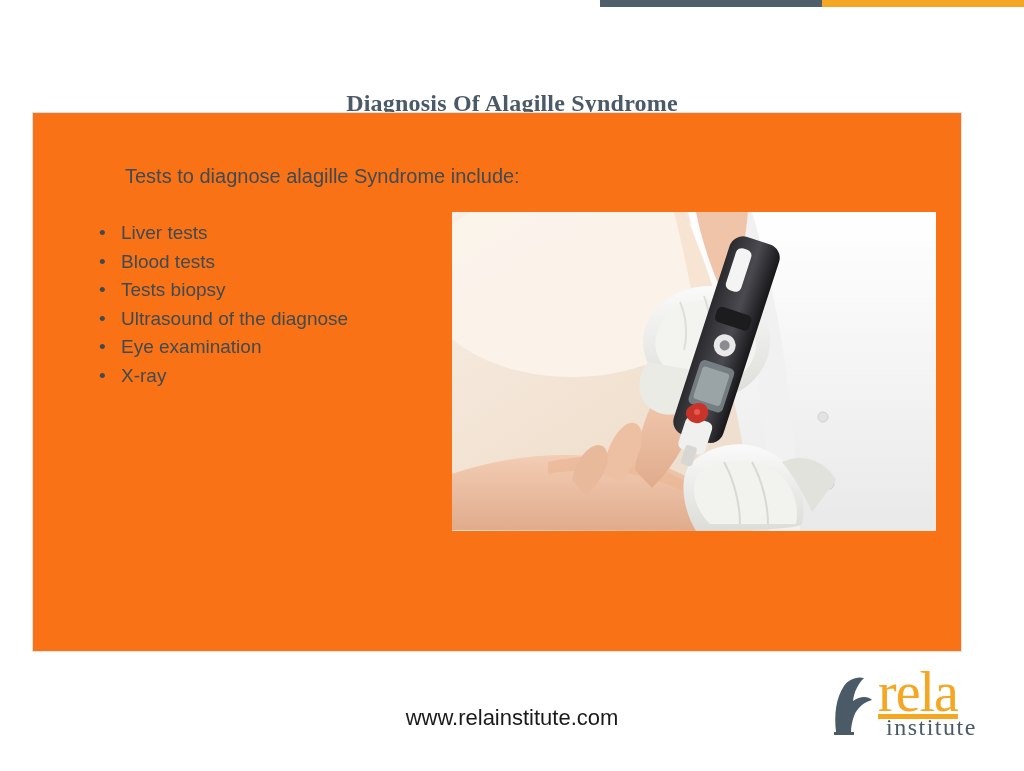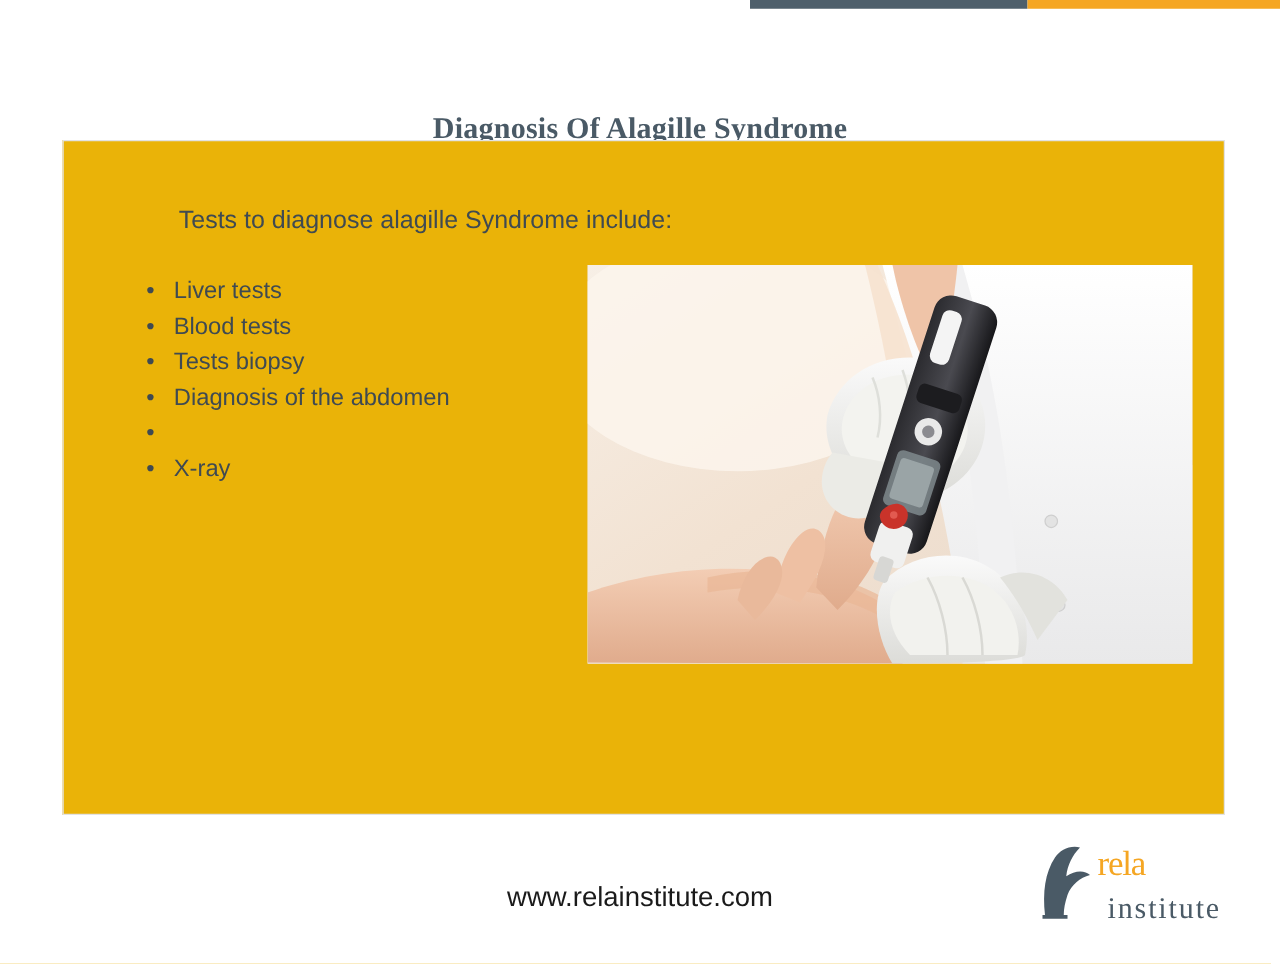--- a/index.html
+++ b/index.html
@@ -47,26 +47,26 @@
     font-weight: bold;
     font-size: 24px;
     color: #4a5a66;
     letter-spacing: 0.2px;
     margin-top: 32px;
   }
 
   
   .content-frame {
     position: absolute;
-    left: 50px;
+    left: 32px;
     top: 112px;
     width: 930px;
     height: 540px;
     border: 1px solid #e2e2e2;
-    background: #eab308;
+    background: #f97316;
     box-sizing: border-box;
   }
 
   .intro-text {
     position: absolute;
     left: 92px;
     top: 52px;
     font-size: 20px;
     color: #3f4a52;
   }
@@ -130,24 +130,25 @@
   .logo-mark {
     position: absolute;
     left: 0;
     top: 6px;
   }
   .logo-word {
     position: absolute;
     left: 52px;
     top: 0px;
     font-family: "Liberation Serif", serif;
-    font-size: 28px;
+    font-size: 56px;
     color: #f5a623;
     letter-spacing: -1px;
     line-height: 48px;
+    text-decoration: underline;
   }
   .logo-sub {
     position: absolute;
     left: 60px;
     top: 46px;
     font-family: "Liberation Serif", serif;
     font-size: 24px;
     color: #4a5a66;
     letter-spacing: 1.5px;
     text-align: center;
@@ -175,24 +176,25 @@
     <li>
       <span class="bullet-dot">•</span>
       <span>Blood tests</span>
     </li>
     <li>
       <span class="bullet-dot">•</span>
       <span>Tests biopsy</span>
     </li>
     <li>
       <span class="bullet-dot">•</span>
-      <span>Diagnosis of the abdomen</span>
-    </li>
-    <li>
-      <span class="bullet-dot">•</span>
+      <span>Ultrasound of the diagnose</span>
+    </li>
+    <li>
+      <span class="bullet-dot">•</span>
+      <span>Eye examination</span>
     </li>
     <li>
       <span class="bullet-dot">•</span>
       <span>X-ray</span>
     </li>
   </ul>
 
   <div class="photo">
     <svg width="484" height="319" viewBox="0 0 484 319" xmlns="http://www.w3.org/2000/svg" role="img">
       <defs>

